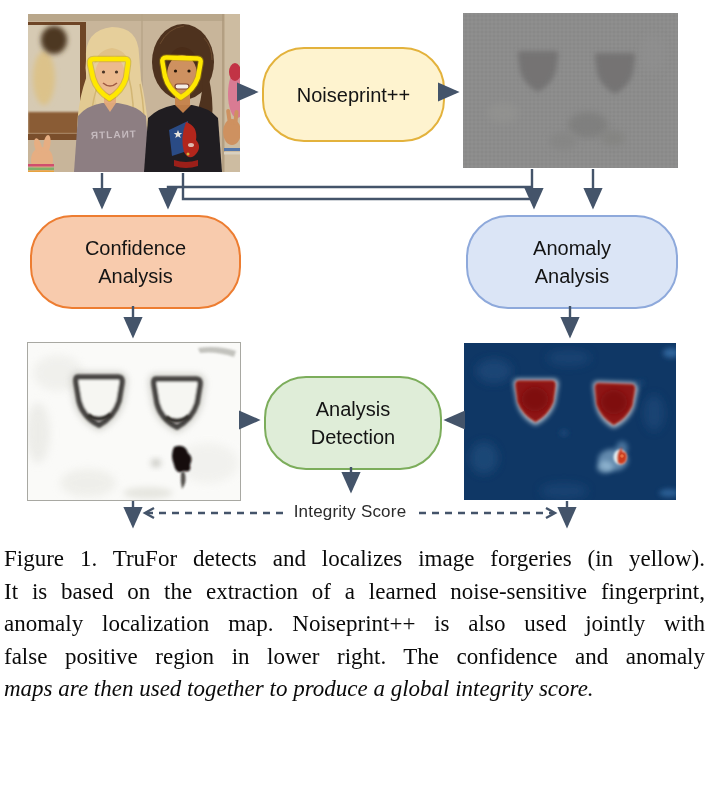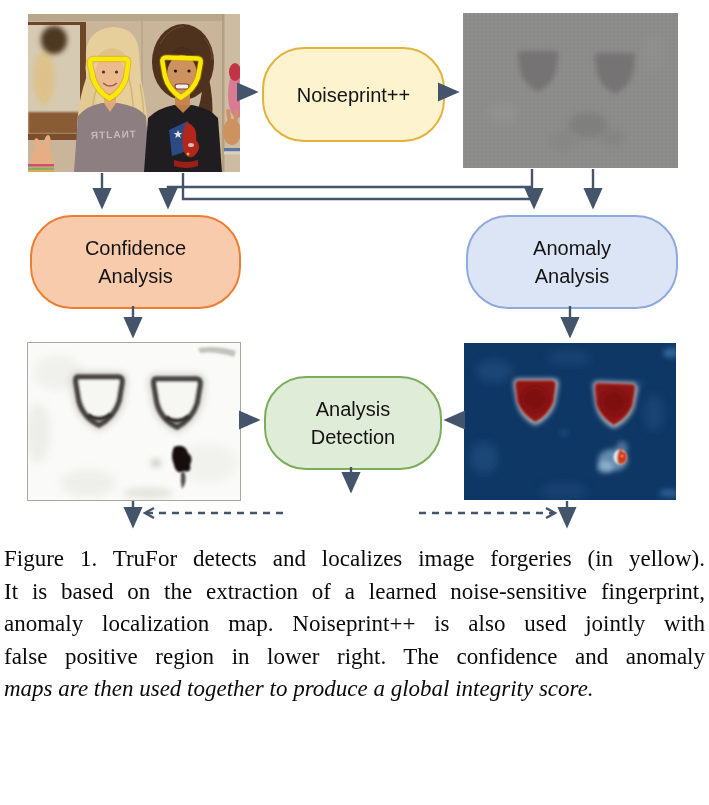--- a/index.html
+++ b/index.html
@@ -247,20 +247,21 @@
       <path d="M567,501 L567,525" marker-end="url(#ah)"></path>
       <g stroke-dasharray="7,6">
         <path d="M283,513 L147,513"></path>
         <path d="M419,513 L553,513"></path>
       </g>
       <path d="M154,508 L145,513 L154,518"></path>
       <path d="M546,508 L555,513 L546,518"></path>
     </g>
   </svg>
 
+  <div id="integrity-label">Integrity Score</div>
 
   <div id="caption">
     <div class="cap-line">Figure 1. TruFor  detects and localizes image forgeries (in yellow).</div>
     <div class="cap-line">It is based on the extraction of a learned noise-sensitive fingerprint,</div>
     <div class="cap-line">anomaly localization map.  Noiseprint++ is also used jointly with</div>
     <div class="cap-line">false positive region in lower right.  The confidence and anomaly</div>
     <div class="cap-line last">maps are then used together to produce a global integrity score.</div>
   </div>
 
 </div>

